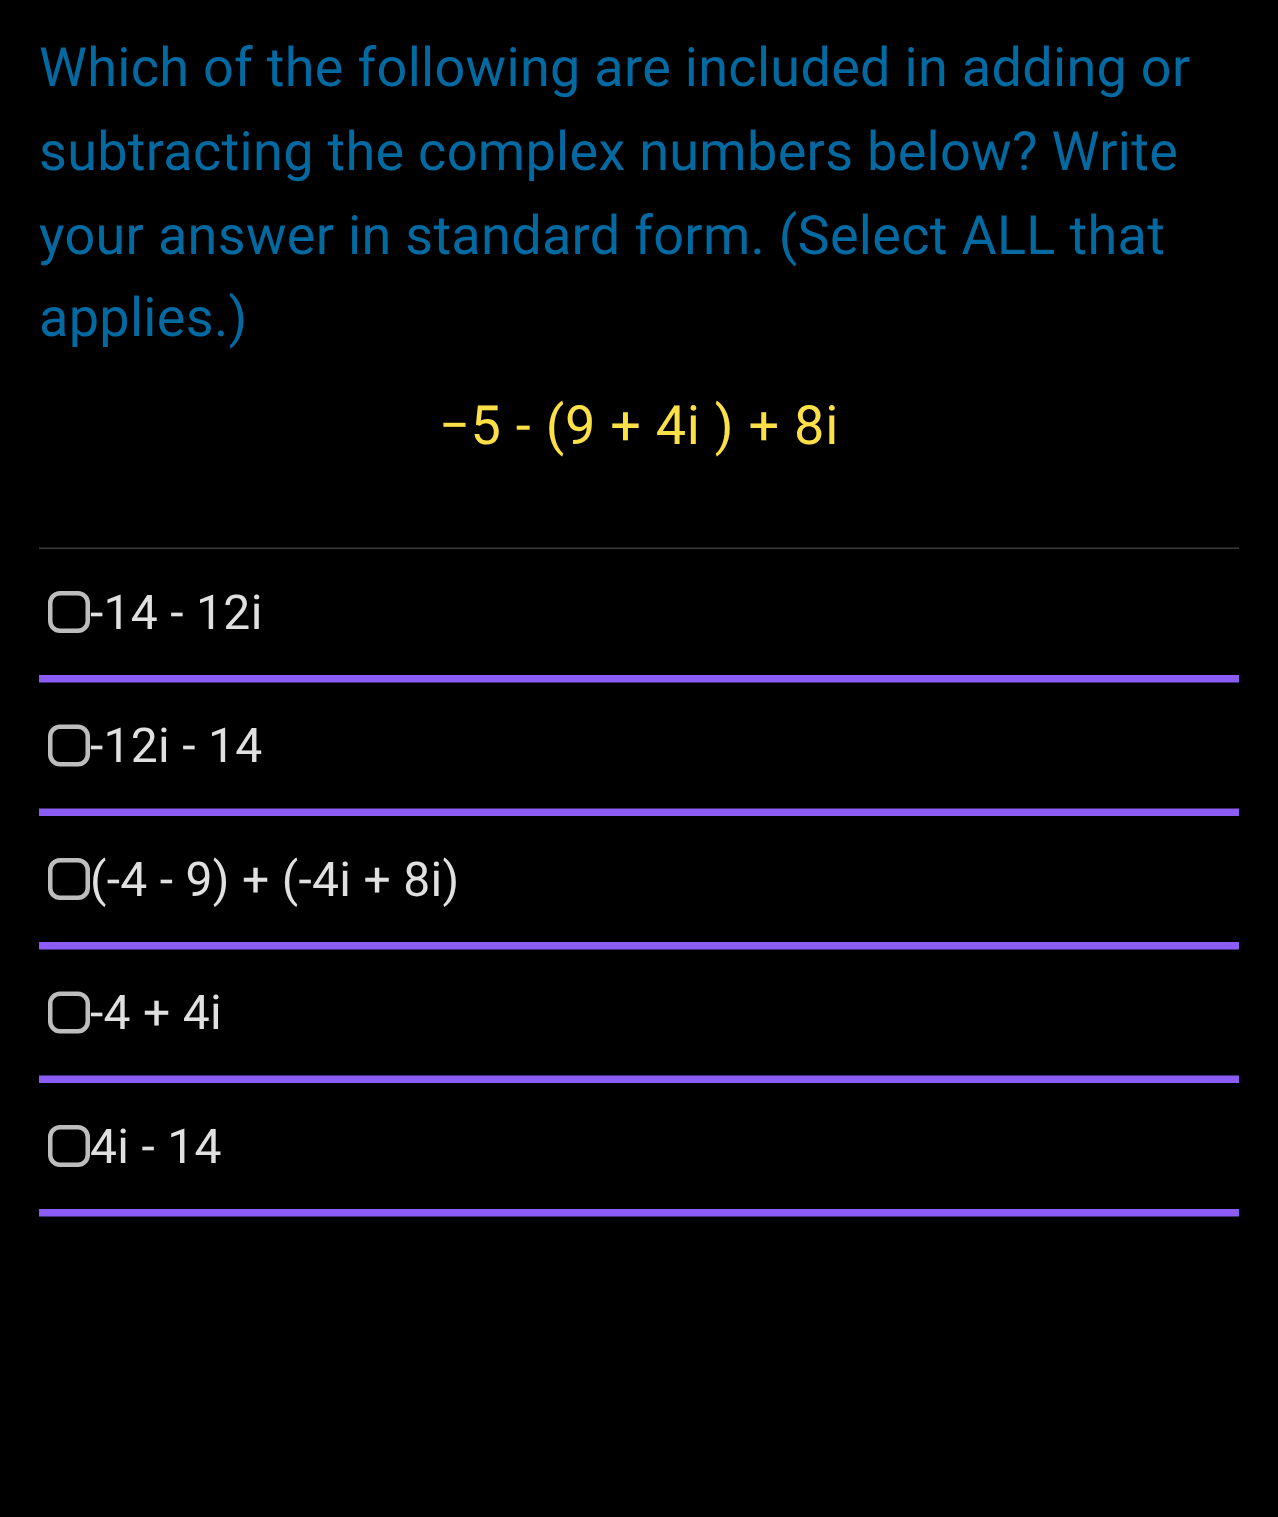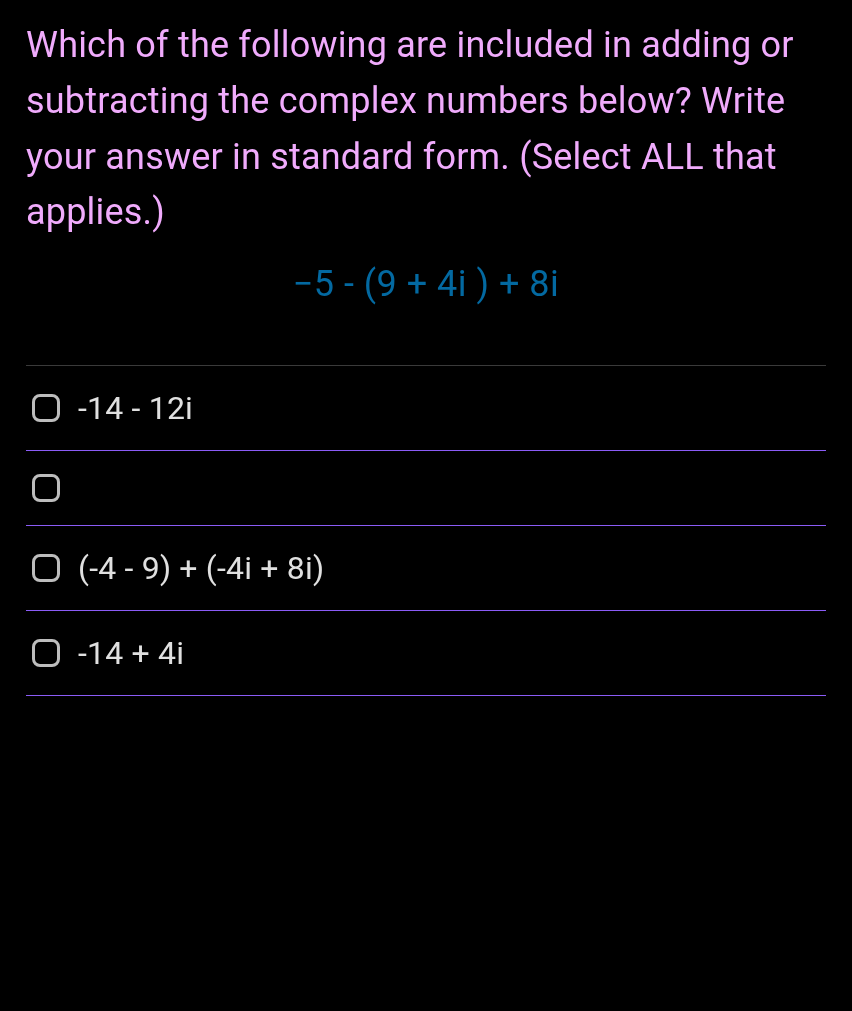--- a/index.html
+++ b/index.html
@@ -11,43 +11,43 @@
     font-family: "Segoe UI", -apple-system, BlinkMacSystemFont, Roboto, Helvetica, Arial, sans-serif;
     overflow: hidden;
   }
   .page {
     padding: 18px 26px 0 26px;
   }
   .question {
     font-size: 36px;
     line-height: 1.55;
     font-weight: 400;
-    color: #f0abfc;
+    color: #0369a1;
     letter-spacing: 0.2px;
   }
   .expr-wrap {
     text-align: center;
     padding: 22px 0 60px 0;
   }
   .expr {
     display: inline-block;
     font-size: 36px;
     font-weight: 400;
-    color: #0369a1;
+    color: #fde047;
     letter-spacing: 0.5px;
   }
   .options {
     border-top: 1px solid #3a3a3a;
   }
   .option {
     display: flex;
     align-items: center;
-    gap: 18px;
+    gap: 0;
     padding: 23px 6px;
-    border-bottom: 1px solid #8b5cf6;
+    border-bottom: 5px solid #8b5cf6;
     cursor: pointer;
   }
   .checkbox {
     width: 28px;
     height: 28px;
     border: 3px solid #bdbdbd;
     border-radius: 8px;
     flex: 0 0 auto;
   }
   .opt-label {
@@ -71,27 +71,32 @@
   <div class="options">
 
     <div class="option">
       <span class="checkbox"></span>
       <span class="opt-label">-14 - 12i</span>
     </div>
 
 
     <div class="option">
       <span class="checkbox"></span>
+      <span class="opt-label">-12i - 14</span>
     </div>
 
     <div class="option">
       <span class="checkbox"></span>
       <span class="opt-label">(-4 - 9) + (-4i + 8i)</span>
     </div>
 
     <div class="option">
       <span class="checkbox"></span>
-      <span class="opt-label">-14 + 4i</span>
+      <span class="opt-label">-4 + 4i</span>
     </div>
 
+    <div class="option">
+      <span class="checkbox"></span>
+      <span class="opt-label">4i - 14</span>
+    </div>
 
   </div>
 </div>
 
 </body></html>

